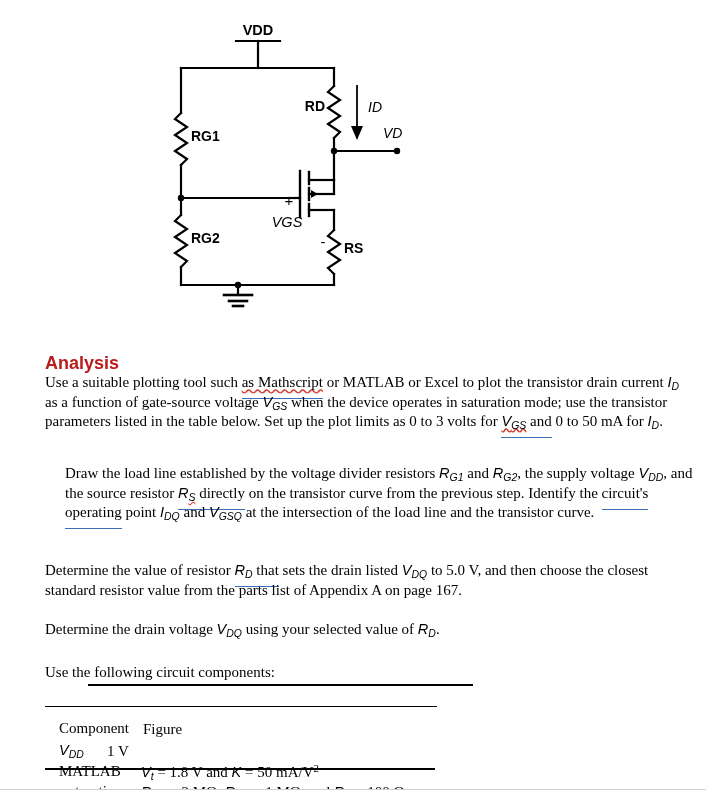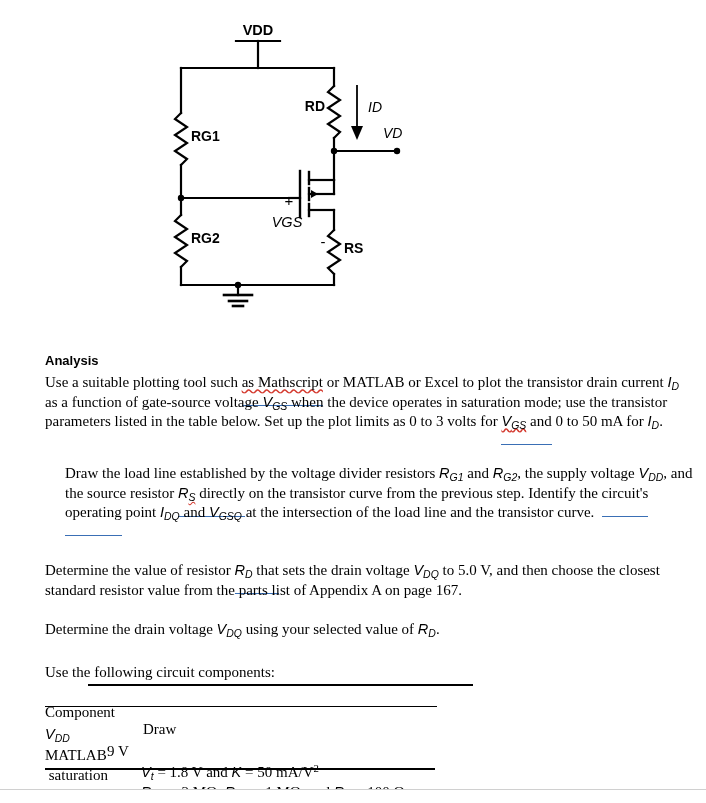--- a/index.html
+++ b/index.html
@@ -21,21 +21,21 @@
 
   .caption{
     position:absolute;left:45px;top:318px;
     font-size:14.5px;font-family:"Liberation Serif",serif;
     letter-spacing:.1px;white-space:pre;
   }
 
   .heading{
     position:absolute;left:45px;top:353px;
     font-family:"Liberation Sans",sans-serif;
-    font-weight:bold;font-size:13px;color:#000000;
+    font-weight:bold;font-size:18px;color:#b91c1c;
   }
 
   .para{
     position:absolute;left:45px;
     width:638px;
     font-size:15px;line-height:19.6px;
     font-family:"Liberation Serif",serif;
     text-align:left;
   }
   #p1{top:373px;}
@@ -45,34 +45,34 @@
   #p5{top:663px;}
 
   
   sub{font-size:.72em;line-height:0;vertical-align:-.25em;}
   sup{font-size:.72em;line-height:0;vertical-align:.45em;}
   .varsans{font-style:italic;font-family:"Liberation Sans",sans-serif;font-size:.97em;}
 
   
   .gram{
     border-bottom:1.5px solid #3a6fb5;
-    padding-bottom:15px;
+    padding-bottom:8px;
   }
   .spell{
     text-decoration:underline wavy #d43a2f;
     text-decoration-skip-ink:none;
   }
 
   
   .tbl{position:absolute;left:45px;top:684px;width:440px;}
   .rule-top{position:absolute;left:43px;top:0px;width:385px;height:1.6px;background:#000;}
   .rule-mid{position:absolute;left:0px;top:22px;width:392px;height:1.2px;background:#000;}
   .rule-bot{position:absolute;left:0px;top:84px;width:390px;height:1.8px;background:#000;}
   .trow{position:absolute;left:0;width:440px;font-size:15px;white-space:pre;}
-  .c1{position:absolute;left:0;}
+  .c1{position:absolute;left:14px;margin-top:16px;}
   .c2{position:absolute;left:98px;}
   .c2b{position:absolute;left:96px;}
 </style>
 </head>
 <body>
 
 <div class="page">
 
   <div class="figure">
     <svg width="420" height="300" viewBox="0 0 420 300">
@@ -157,44 +157,44 @@
 
   <div class="para" id="p1">
     <span>Use a suitable plotting tool such </span><span class="gram"><span class="spell">as  Mathscript</span></span><span>  or  MATLAB  or Excel to  plot the transistor drain current </span><span class="varsans"><span>I</span><sub>D</sub></span><span>  as a function of gate-source voltage    </span><span class="varsans"><span>V</span><sub>GS</sub></span><span> when the device operates in saturation mode; use the transistor parameters listed in the table below. Set up the plot limits as 0 to 3 volts for </span><span class="gram"><span class="varsans spell"><span>V</span><sub>GS</sub></span><span> </span></span><span class="gram">and</span><span> 0 to 50 mA for    </span><span class="varsans"><span>I</span><sub>D</sub></span><span>.</span>
   </div>
 
   <div class="para" id="p2">
     <span>Draw the load line established by the voltage divider resistors </span><span class="varsans"><span>R</span><sub>G1</sub></span><span>    and </span><span class="varsans"><span>R</span><sub>G2</sub></span><span>, the supply voltage </span><span class="varsans"><span>V</span><sub>DD</sub></span><span>, and the source resistor </span><span class="gram"><span class="varsans"><span>R</span><sub class="spell">S</sub></span><span>  directly</span></span><span>  on the transistor curve from the previous step.      Identify the </span><span class="gram">circuit's  operating</span><span> point </span><span class="varsans"><span>I</span><sub>DQ</sub></span><span> and </span><span class="varsans"><span>V</span><sub>GSQ</sub></span><span> at the intersection of the load line and the transistor curve.</span>
   </div>
 
   <div class="para" id="p3">
-    <span>Determine the value of resistor </span><span class="gram"><span class="varsans"><span>R</span><sub>D</sub></span><span>  that</span></span><span> sets the drain voltage </span><span class="varsans"><span>V</span><sub>DQ</sub></span><span>    to 5.0 V, and then choose the closest standard resistor value from the parts list of Appendix A on page    167.</span>
+    <span>Determine the value of resistor </span><span class="gram"><span class="varsans"><span>R</span><sub>D</sub></span><span>  that</span></span><span> sets the drain listed </span><span class="varsans"><span>V</span><sub>DQ</sub></span><span>    to 5.0 V, and then choose the closest standard resistor value from the parts list of Appendix A on page    167.</span>
   </div>
 
   <div class="para" id="p5">
     <span>Use the following circuit components:</span>
   </div>
 
   <div class="para" id="p4">
     <span>Determine the drain voltage </span><span class="varsans"><span>V</span><sub>DQ</sub></span><span> using your selected value of </span><span class="varsans"><span>R</span><sub>D</sub></span><span>.</span>
   </div>
 
   <div class="tbl">
     <div class="rule-top"></div>
     <div class="rule-mid"></div>
     <div class="rule-bot"></div>
 
     <div class="trow" style="top:3px;">
       <span class="c1">Component</span>
-      <span class="c2">Draw</span>
+      <span class="c2">Figure</span>
     </div>
 
     <div class="trow" style="top:25px;">
       <span class="c1 varsans"><span>V</span><sub>DD</sub></span>
-      <span class="c2" style="left:62px;">9 V</span>
+      <span class="c2" style="left:62px;">1 V</span>
     </div>
 
     <div class="trow" style="top:46px;">
       <span class="c1">MATLAB</span>
       <span class="c2b"><span class="varsans"><span>V</span><sub>t</sub></span><span> = 1.8 V and </span><span class="varsans">K</span><span> = 50 mA/V</span><sup>2</sup></span>
     </div>
 
     <div class="trow" style="top:66px;">
       <span class="c1"> saturation</span>
       <span class="c2b"><span class="varsans"><span>R</span><sub>G1</sub></span><span> = 2 MΩ, </span><span class="varsans"><span>R</span><sub>G2</sub></span><span> = 1 MΩ, and </span><span class="varsans"><span>R</span><sub>S</sub></span><span> = 100 Ω</span></span>

